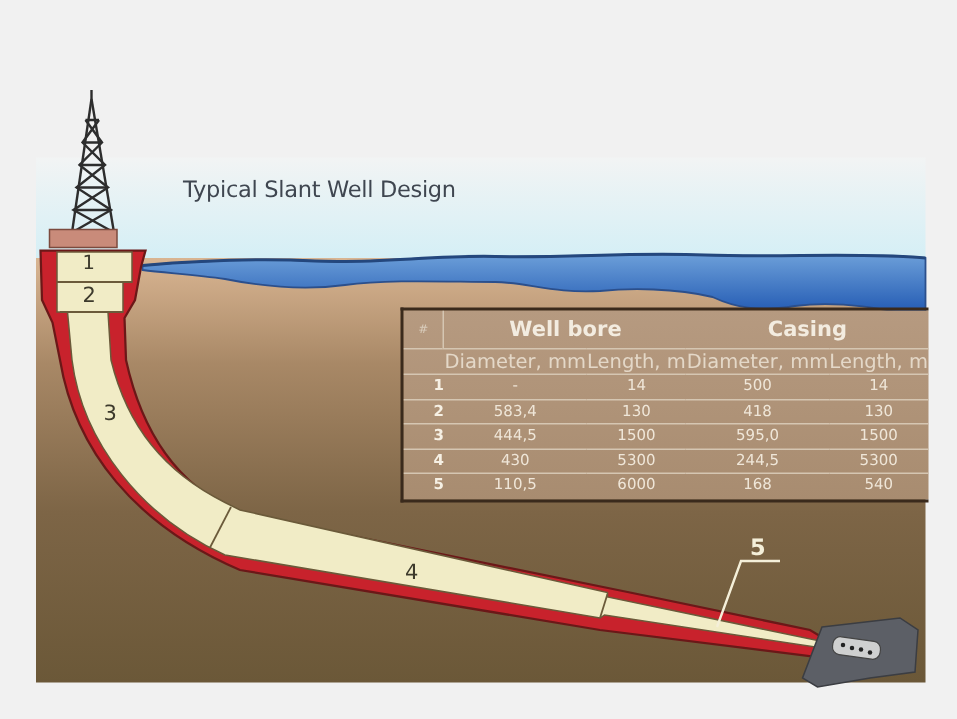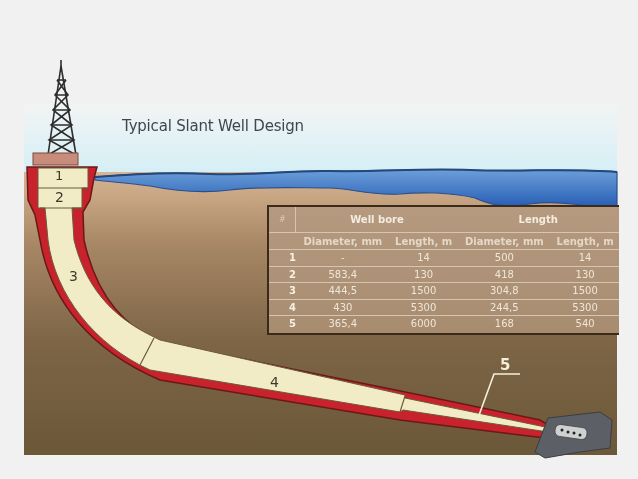--- a/index.html
+++ b/index.html
@@ -29,23 +29,23 @@
     position:absolute; left:267px; top:205px; width:352px; height:130px;
     border:2px solid #3a2a1c; border-right:none;
     background:linear-gradient(180deg,#b69a80 0%,#a88c70 100%);
     box-sizing:border-box; overflow:hidden;
   }
   table.wt {
     border-collapse:collapse; width:100%;
     font-family:"DejaVu Sans", sans-serif; color:#efe6d8;
   }
   table.wt th, table.wt td { padding:0; text-align:center; white-space:nowrap; }
-  table.wt .grp th { font-size:10px; font-weight:bold; height:25px; color:#f3ece0; }
+  table.wt .grp th { font-size:14px; font-weight:bold; height:25px; color:#f3ece0; }
   table.wt .grp th.hash { width:22px; font-size:8px; font-weight:normal; color:#d9ccbb; border-right:1px solid #d5c6b2; }
-  table.wt .sub th { font-size:10px; font-weight:bold; color:#e4d8c8; height:16px; border-top:1px solid #d5c6b2; }
+  table.wt .sub th { font-size:13px; font-weight:normal; color:#e4d8c8; height:16px; border-top:1px solid #d5c6b2; }
   table.wt tbody td { font-size:10px; height:15.5px; border-top:1px solid #d5c6b2; color:#efe6d8; }
   table.wt tbody td.num { font-weight:bold; text-align:left; padding-left:20px; color:#f6f0e4; }
 </style>
 </head>
 <body>
 
 <div id="stage">
   <svg width="638" height="479" viewBox="0 0 638 479" style="position:absolute;left:0;top:0">
     <defs>
       <linearGradient id="sky" x1="0" y1="0" x2="0" y2="1">
@@ -114,21 +114,21 @@
   <div class="seg-label" style="left:69px;top:268px">3</div>
   <div class="seg-label" style="left:270px;top:374px">4</div>
   <div class="callout-label">5</div>
 
   <div class="table-box">
     <table class="wt">
       <thead>
         <tr class="grp">
           <th class="hash">#</th>
           <th colspan="2">Well bore</th>
-          <th colspan="2">Length</th>
+          <th colspan="2">Casing</th>
         </tr>
         <tr class="sub">
           <th></th>
           <th>Diameter, mm</th>
           <th>Length, m</th>
           <th>Diameter, mm</th>
           <th>Length, m</th>
         </tr>
       </thead>
       <tbody>
@@ -143,33 +143,33 @@
           <td class="num">2</td>
           <td>583,4</td>
           <td>130</td>
           <td>418</td>
           <td>130</td>
         </tr>
         <tr>
           <td class="num">3</td>
           <td>444,5</td>
           <td>1500</td>
-          <td>304,8</td>
+          <td>595,0</td>
           <td>1500</td>
         </tr>
         <tr>
           <td class="num">4</td>
           <td>430</td>
           <td>5300</td>
           <td>244,5</td>
           <td>5300</td>
         </tr>
         <tr>
           <td class="num">5</td>
-          <td>365,4</td>
+          <td>110,5</td>
           <td>6000</td>
           <td>168</td>
           <td>540</td>
         </tr>
       </tbody>
     </table>
   </div>
 </div>
 
 </body></html>

